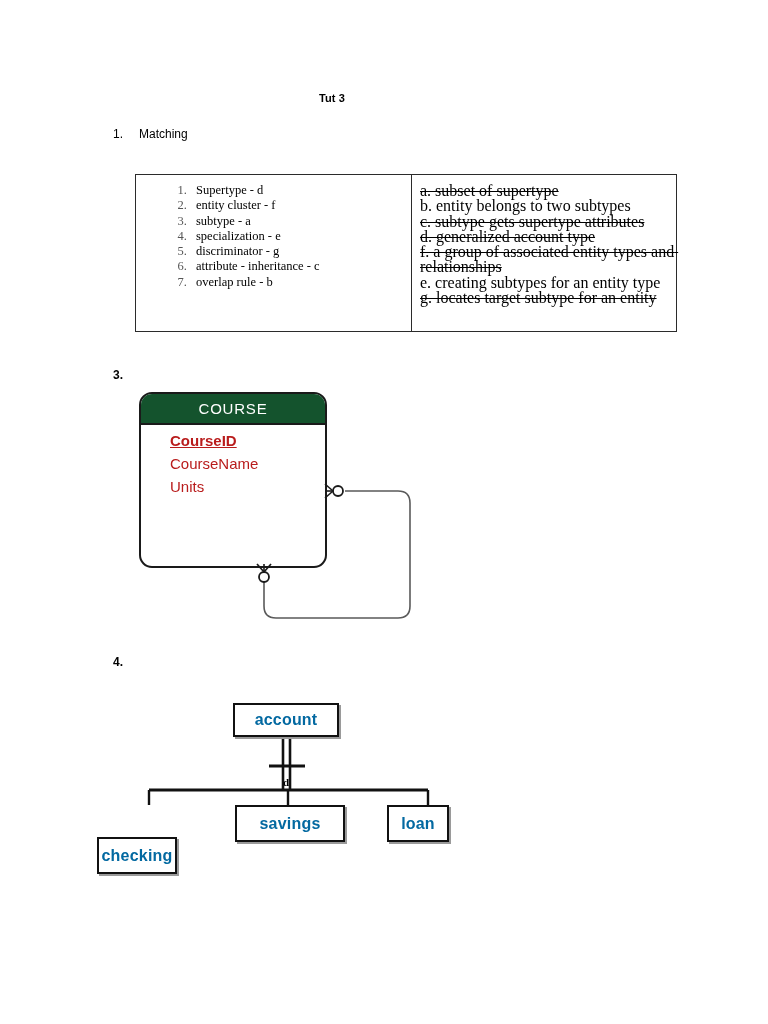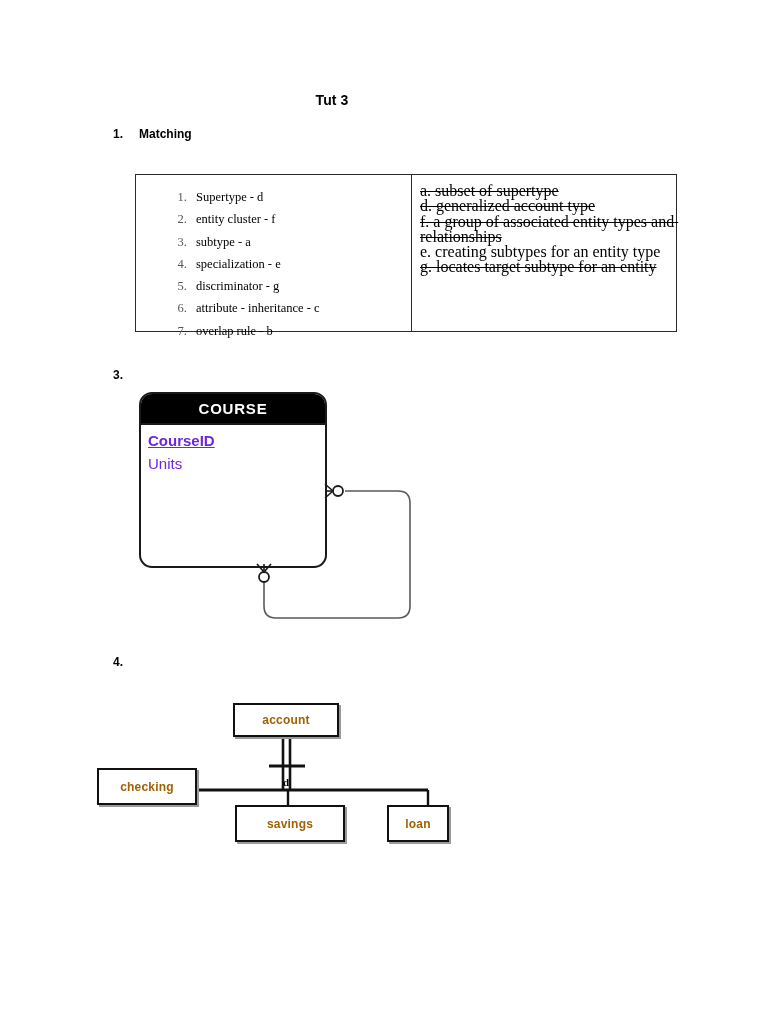--- a/index.html
+++ b/index.html
@@ -21,35 +21,35 @@
   .abs { position: absolute; }
 
   
   #doc-title {
     left: 0;
     top: 92px;
     width: 664px;
     text-align: center;
     font-family: "Liberation Sans", sans-serif;
     font-weight: bold;
-    font-size: 14px;
+    font-size: 11px;
     letter-spacing: .1px;
   }
 
   .section-num {
     font-family: "Liberation Sans", sans-serif;
     font-weight: bold;
     font-size: 12px;
   }
   #q1-wrap {
     left: 113px;
     top: 127px;
     width: 300px;
     font-family: "Liberation Sans", sans-serif;
-    font-weight: bold;
+    font-weight: normal;
     font-size: 12px;
   }
   #q1-wrap .q-index { display: inline-block; width: 26px; }
 
   #q3-num { left: 113px; top: 368px; }
   #q4-num { left: 113px; top: 655px; }
 
   
   #matching-table {
     left: 135px;
@@ -71,21 +71,21 @@
     padding: 8px 0 0 8px;
   }
 
   #matching-left ol {
     margin: 0;
     padding: 0 0 0 54px;
     list-style: decimal;
     font-size: 12.5px;
     line-height: 15.3px;
   }
-  #matching-left ol li { padding-left: 6px; margin-top: 7px; }
+  #matching-left ol li { padding-left: 6px; }
   #matching-left ol li::marker { color: #555; }
 
   .match-right-item {
     font-size: 16px;
     line-height: 15.3px;
     white-space: pre-wrap;
   }
   .struck { text-decoration: line-through; text-decoration-thickness: 1.1px; }
 
   
@@ -96,56 +96,57 @@
     height: 176px;
     border: 2px solid #1a1a1a;
     border-radius: 13px;
     box-sizing: border-box;
     background: #ffffff;
     overflow: hidden;
     font-family: "Liberation Sans", sans-serif;
   }
   #course-header {
     height: 31px;
-    background: #000000;
+    background: #14532d;
     color: #ffffff;
     font-size: 15px;
-    font-weight: bold;
+    font-weight: normal;
     letter-spacing: .8px;
     display: flex;
     align-items: center;
     justify-content: center;
     border-bottom: 2px solid #1a1a1a;
     box-sizing: border-box;
   }
   #course-attrs {
     padding: 4px 0 0 7px;
     font-size: 15px;
     line-height: 23px;
-    color: #6d28d9;
+    color: #b91c1c;
+    margin-left: 22px;
   }
   .attr-pk { font-weight: bold; text-decoration: underline; }
 
   
   .ent-box {
     box-sizing: border-box;
     background: #ffffff;
     border: 2.4px solid #111111;
     box-shadow: 2px 2px 0 0 #9a9a9a;
     display: flex;
     align-items: center;
     justify-content: center;
     font-family: "Liberation Sans", sans-serif;
     font-weight: bold;
-    font-size: 12px;
-    color: #a16207;
+    font-size: 16px;
+    color: #0369a1;
     letter-spacing: .2px;
   }
   #box-account { left: 233px; top: 703px; width: 106px; height: 34px; }
-  #box-checking { left: 97px; top: 768px; width: 100px; height: 37px; }
+  #box-checking { left: 97px; top: 837px; width: 80px; height: 37px; }
   #box-savings  { left: 235px; top: 805px; width: 110px; height: 37px; }
   #box-loan     { left: 387px; top: 805px; width: 62px;  height: 37px; }
 
   #disjoint-label {
     left: 283px;
     top: 776px;
     font-family: "Liberation Serif", serif;
     font-weight: bold;
     font-size: 11px;
   }
@@ -169,33 +170,36 @@
       <li>entity cluster - f</li>
       <li>subtype - a</li>
       <li>specialization - e</li>
       <li>discriminator - g</li>
       <li>attribute - inheritance - c</li>
       <li>overlap rule - b</li>
     </ol>
   </div>
   <div class="mt-cell" id="matching-right">
     <div class="match-right-item struck">a. subset of supertype</div>
+    <div class="match-right-item">b. entity belongs to two subtypes</div>
+    <div class="match-right-item struck">c. subtype gets supertype attributes</div>
     <div class="match-right-item struck">d. generalized account type</div>
     <div class="match-right-item struck">f. a group of associated entity types and relationships</div>
     <div class="match-right-item">e. creating subtypes for an entity type</div>
     <div class="match-right-item struck">g. locates target subtype for an entity</div>
   </div>
 </div>
 
 <div class="abs section-num" id="q3-num">3.</div>
 
 <div class="abs" id="course-entity">
   <div id="course-header">COURSE</div>
   <div id="course-attrs">
     <div class="attr-pk">CourseID</div>
+    <div>CourseName</div>
     <div>Units</div>
   </div>
 </div>
 
 <svg id="svg-course-rel" width="768" height="1024">
 
   <path d="M 345 491 L 398 491 Q 410 491 410 503 L 410 606 Q 410 618 398 618
            L 276 618 Q 264 618 264 606 L 264 582" fill="none" stroke="#5a5a5a" stroke-width="1.6"></path>
 
   <circle cx="338" cy="491" r="5" fill="#ffffff" stroke="#1a1a1a" stroke-width="1.8"></circle>

